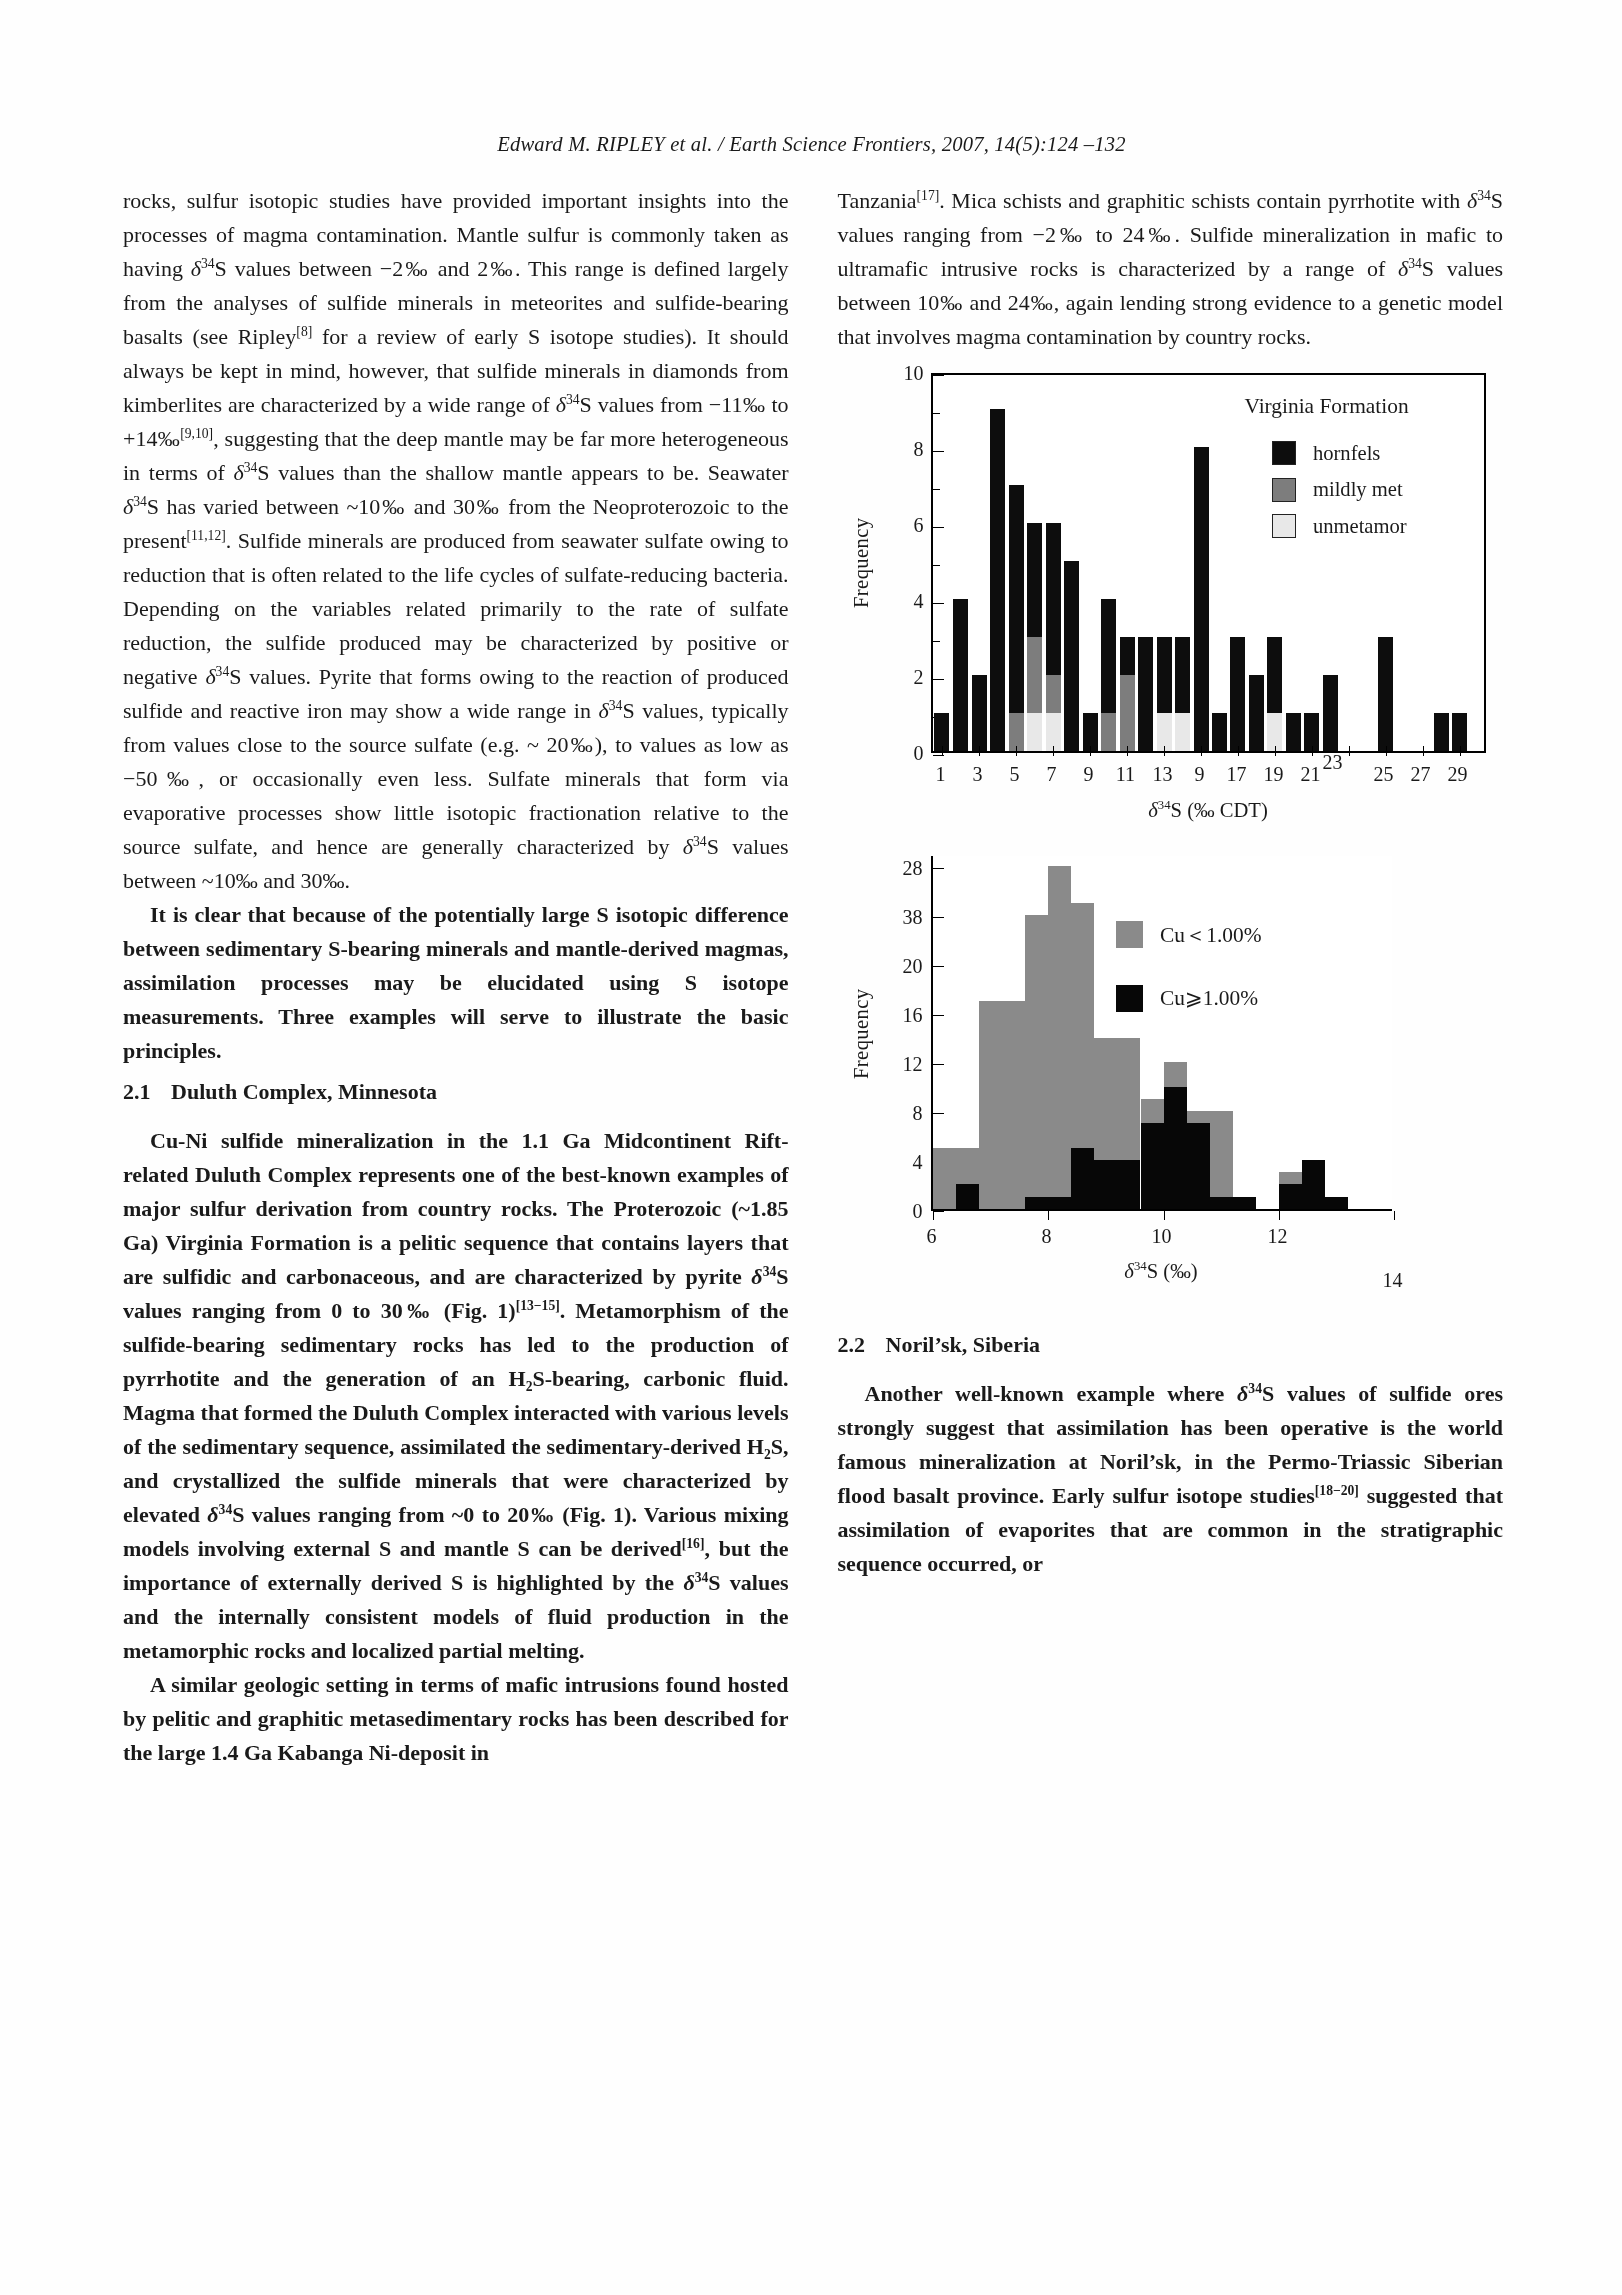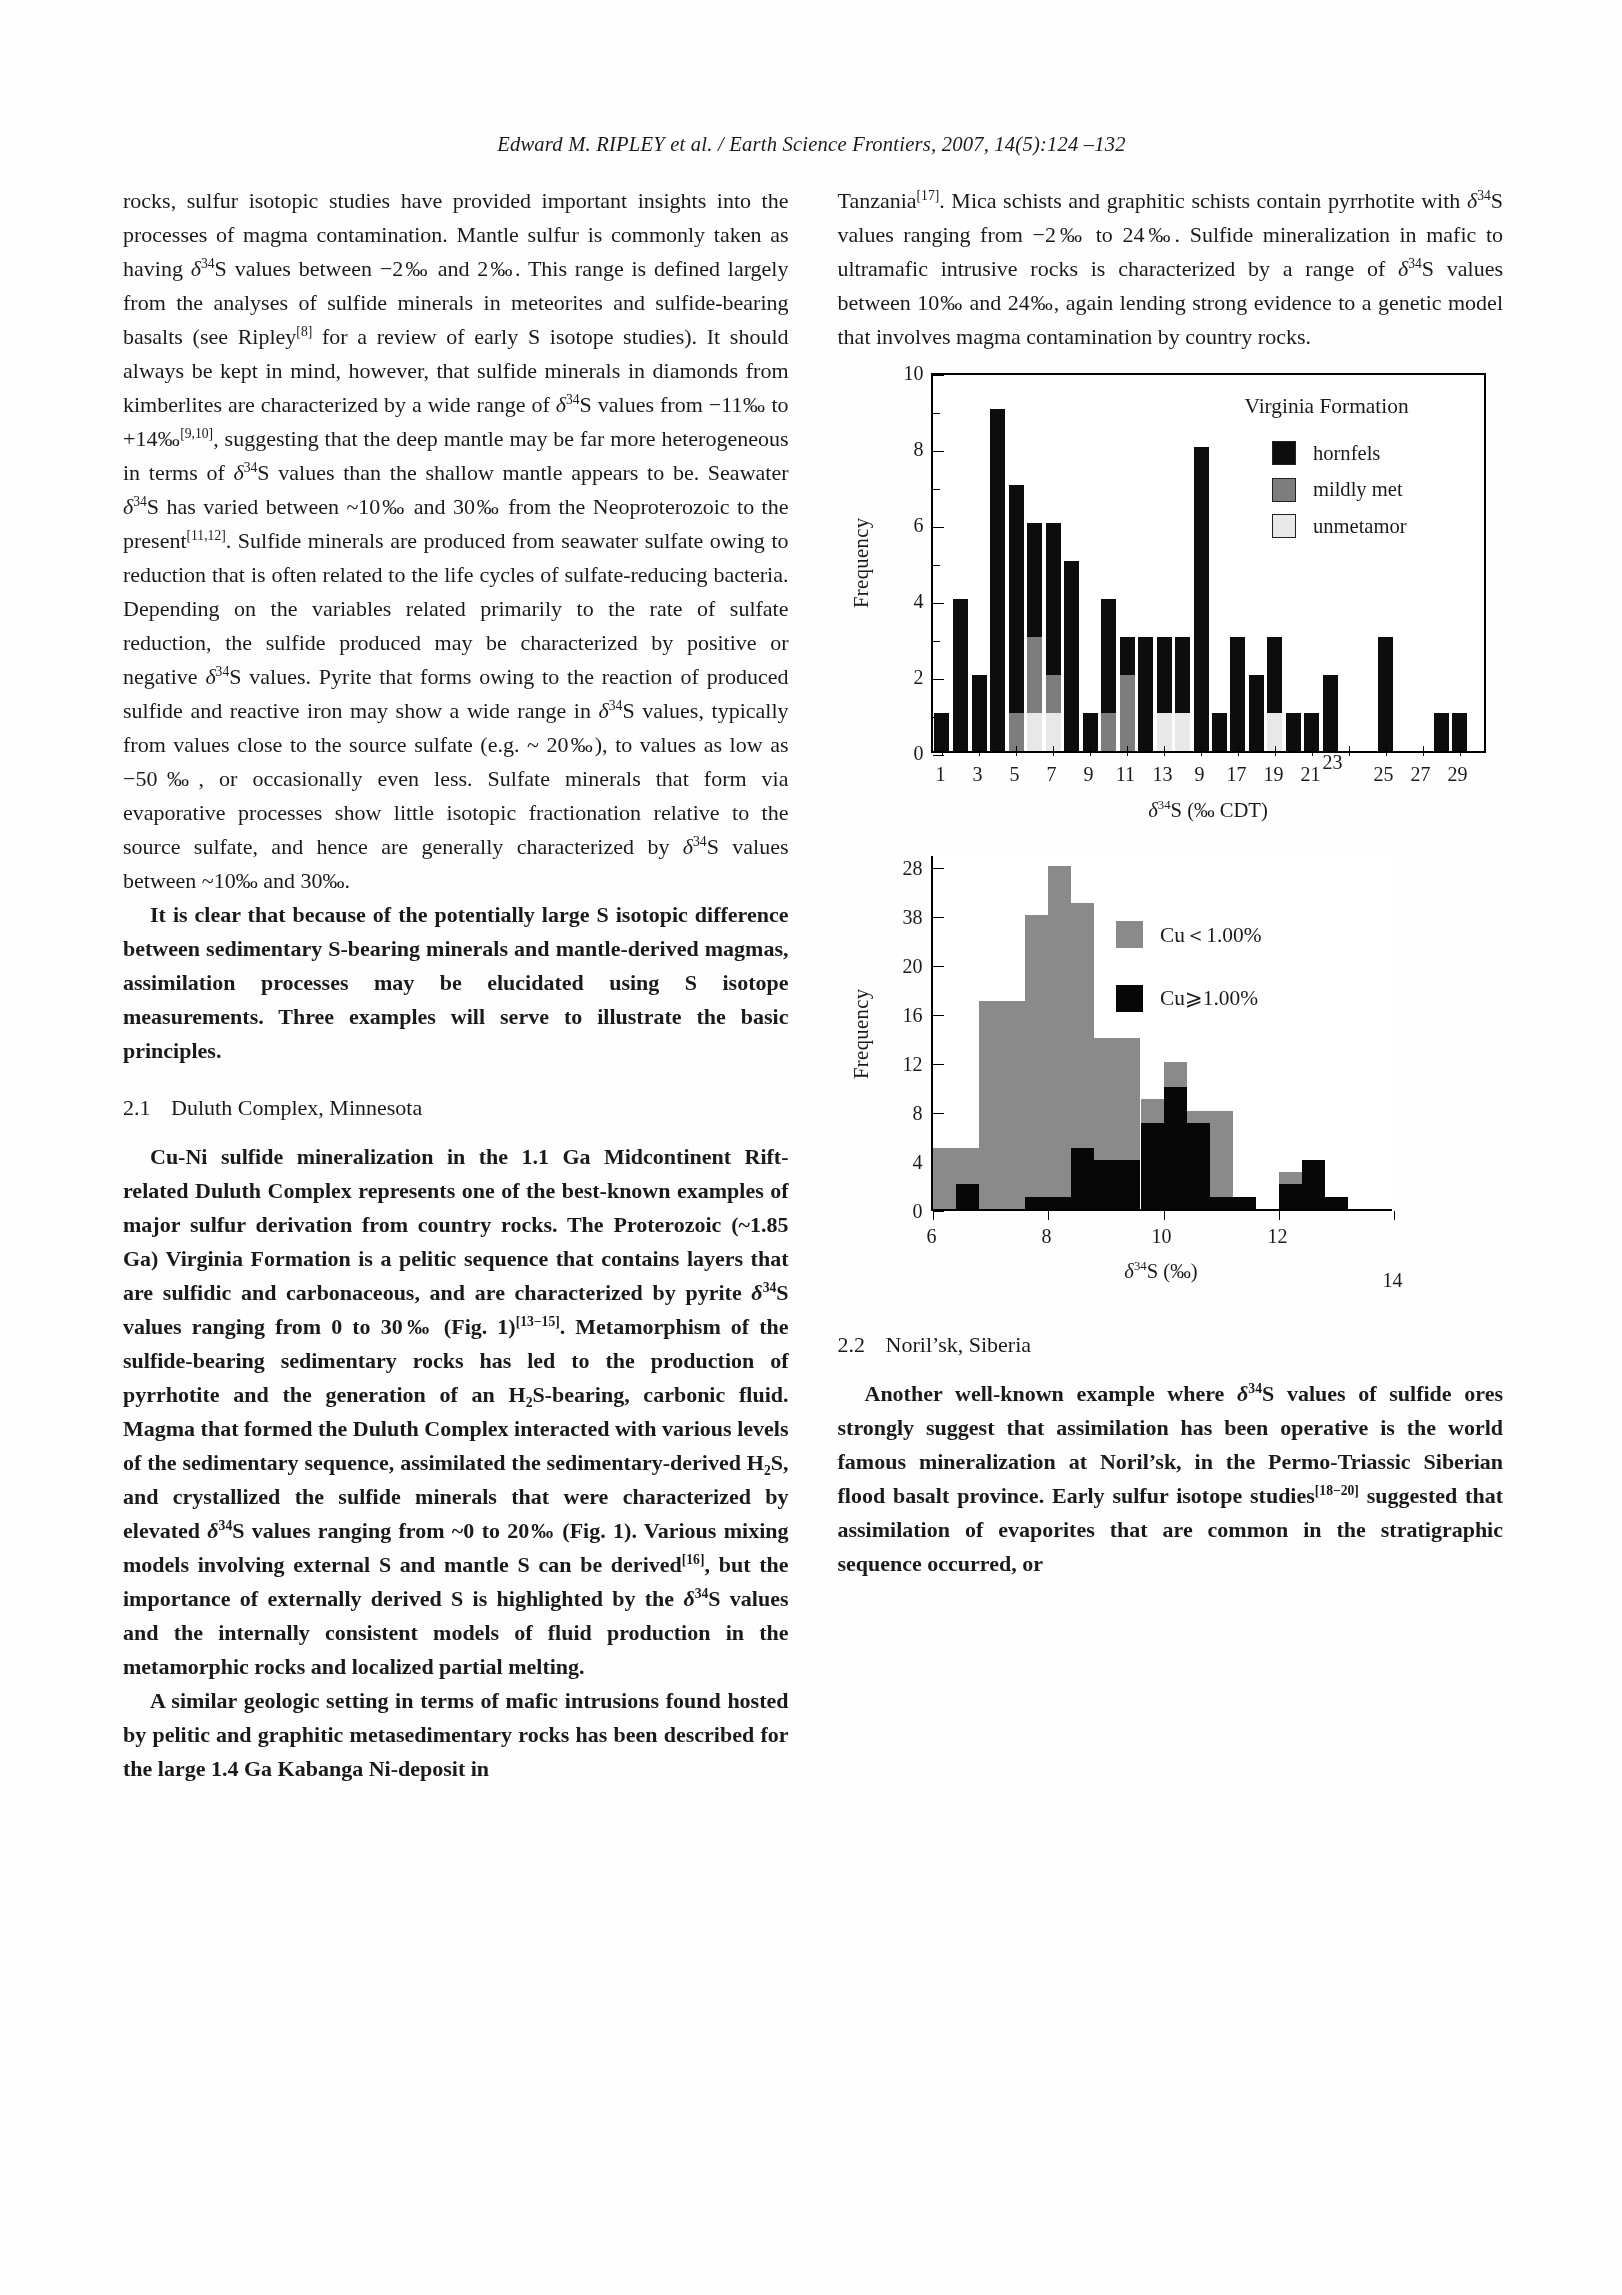--- a/index.html
+++ b/index.html
@@ -22,21 +22,21 @@
         display:flex;gap:49px;}
   .col{width:666px;}
 
   p.body{
     margin:0;font-size:22px;line-height:34px;
     text-align:justify;text-justify:inter-word;
     hyphens:none;
   }
   p.body.indent{text-indent:27px;font-weight:bold;}
   h3.sec{
-    margin:24px 0 16px 0;font-size:22px;font-weight:normal;line-height:32px;
+    margin:8px 0 16px 0;font-size:22px;font-weight:bold;line-height:32px;
   }
   h3.sec .num{margin-right:20.6px;}
 
   sup{font-size:.62em;vertical-align:super;line-height:0;}
   .delta{font-style:italic;}
   sub{font-size:.62em;vertical-align:sub;line-height:0;}
 
   
   .figure{margin-top:11px;}
 

